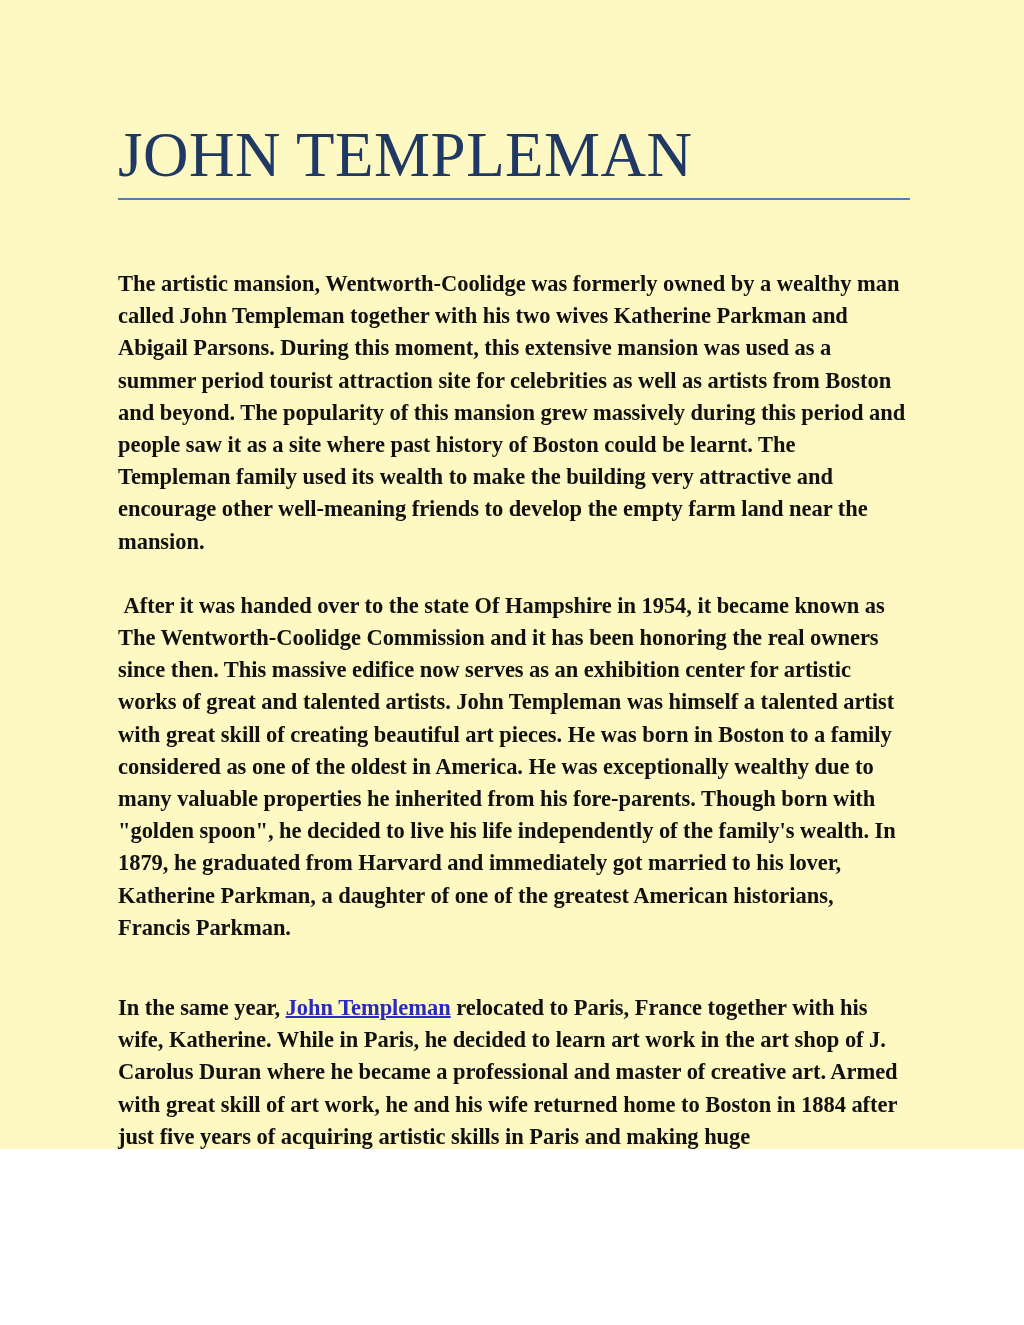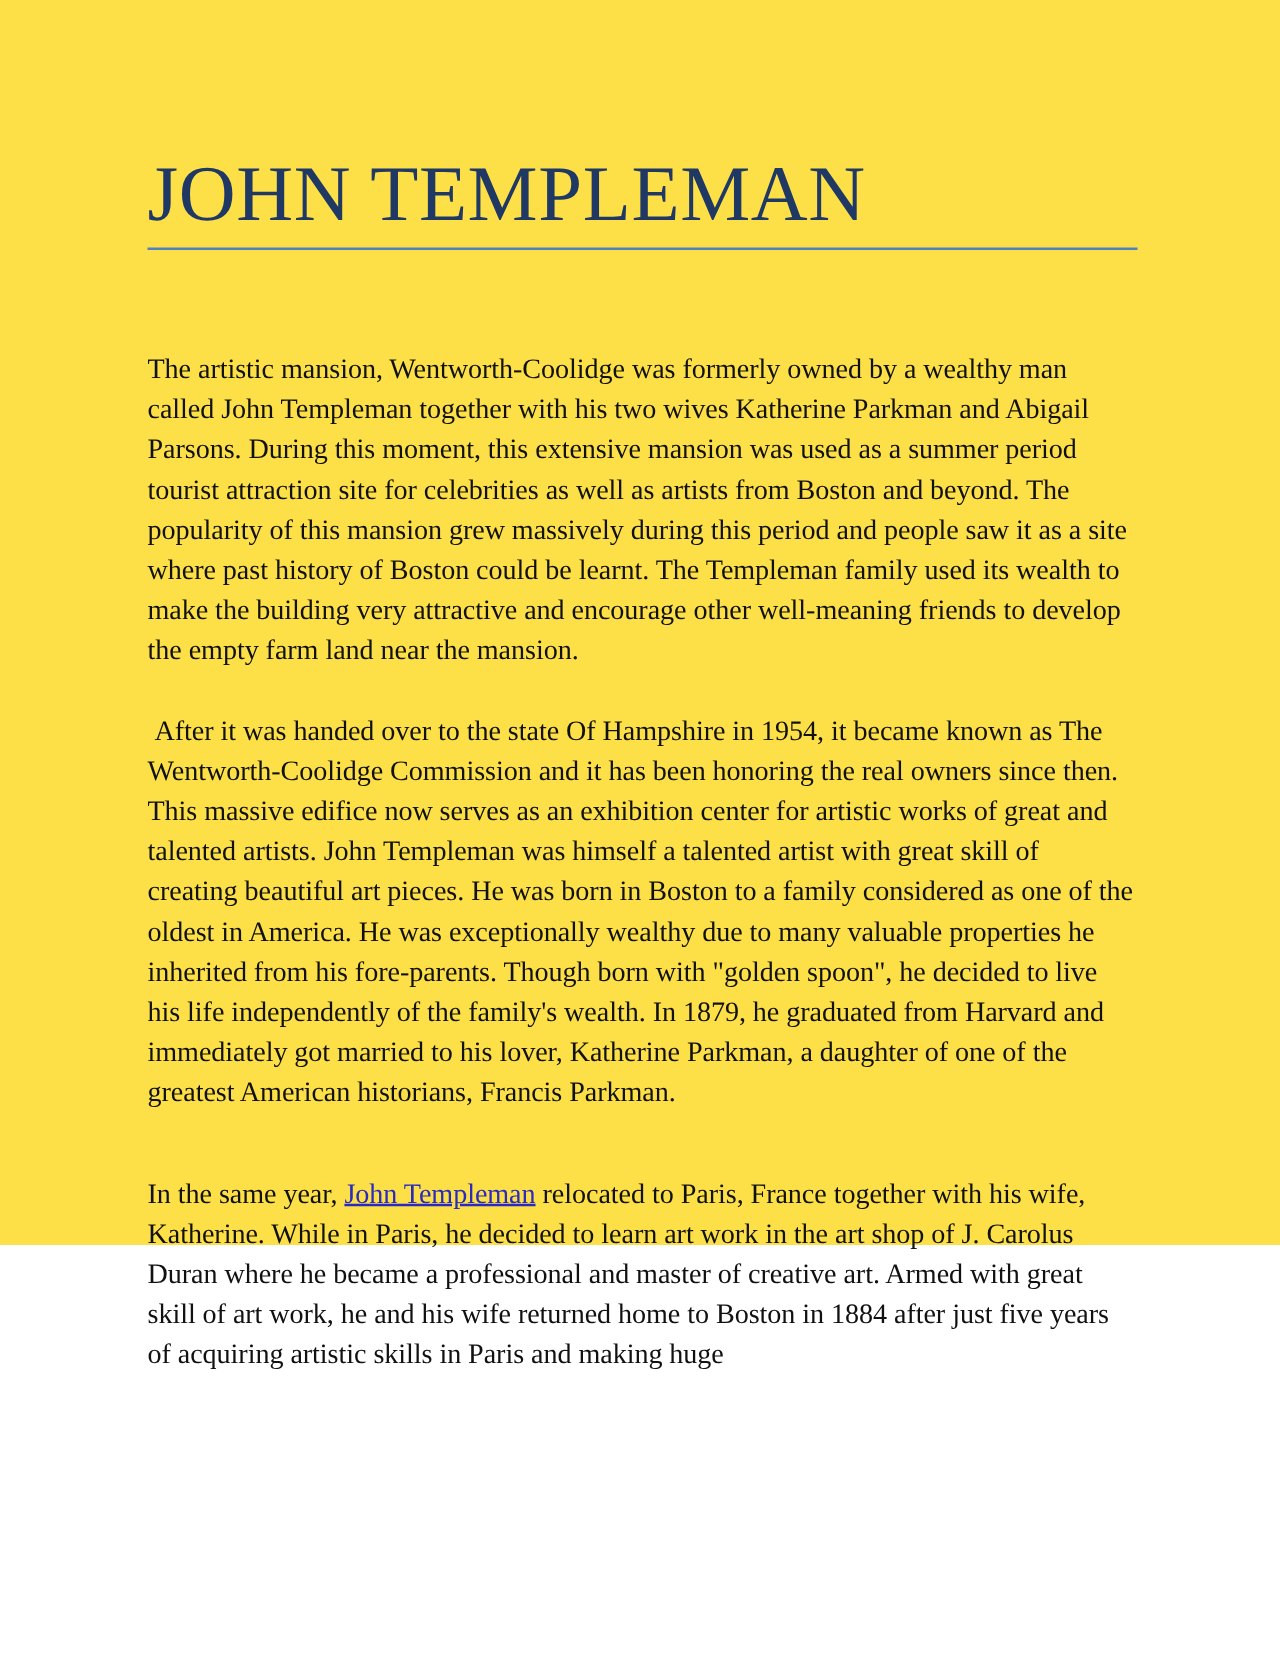--- a/index.html
+++ b/index.html
@@ -15,22 +15,22 @@
     overflow: hidden;
     font-family: "Liberation Serif", "DejaVu Serif", serif;
     -webkit-font-smoothing: antialiased;
   }
 
   .page {
     position: absolute;
     left: 0;
     top: 0;
     width: 1024px;
-    height: 996px;
-    background: #fde047;
+    height: 1149px;
+    background: #fef9c3;
   }
 
   .content {
     position: absolute;
     left: 118px;
     top: 0;
     width: 792px;
   }
 
   
@@ -57,22 +57,23 @@
     height: 2px;
     background: #4f81bd;
     border: 0;
     margin: 0;
   }
 
   
   .body-copy {
     position: absolute;
     left: 0;
-    top: 279px;
+    top: 268px;
     width: 790px;
+    font-weight: bold;
   }
 
   .para {
     margin: 0 0 32px 0;
     font-family: "Liberation Serif", "DejaVu Serif", serif;
     font-size: 22.5px;
     line-height: 32.2px;
     color: #111111;
     text-align: left;
     white-space: pre-wrap;

